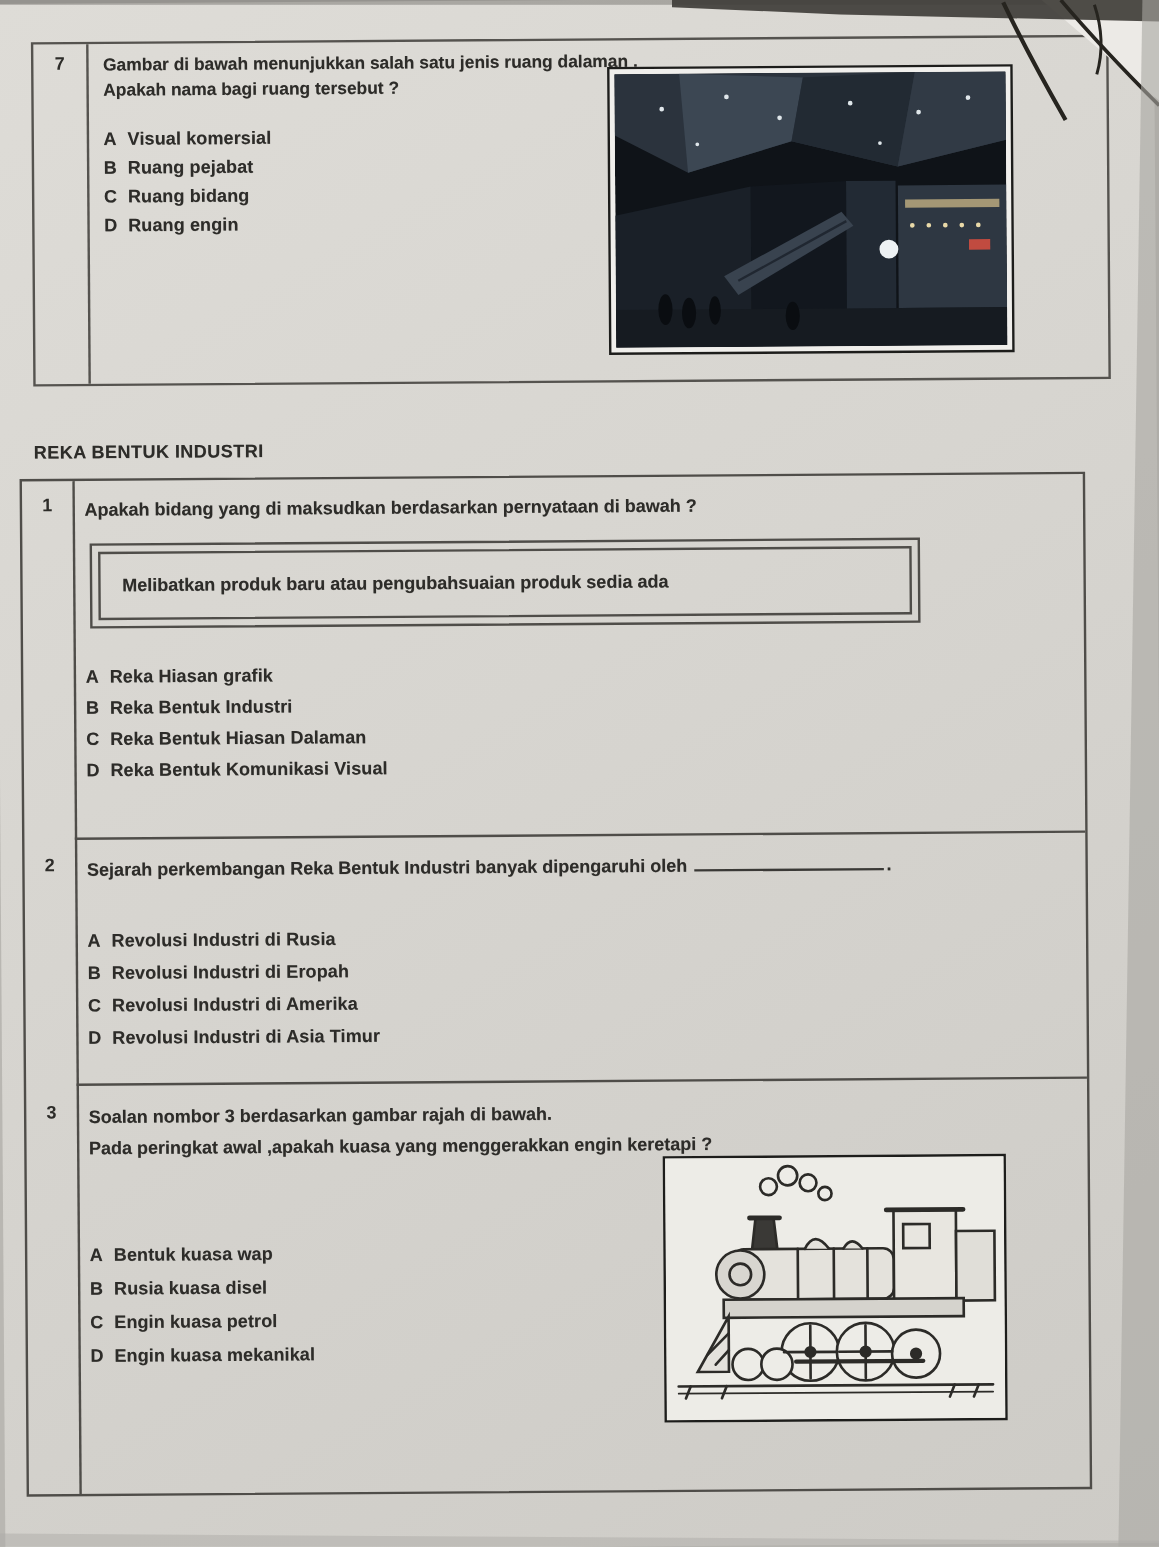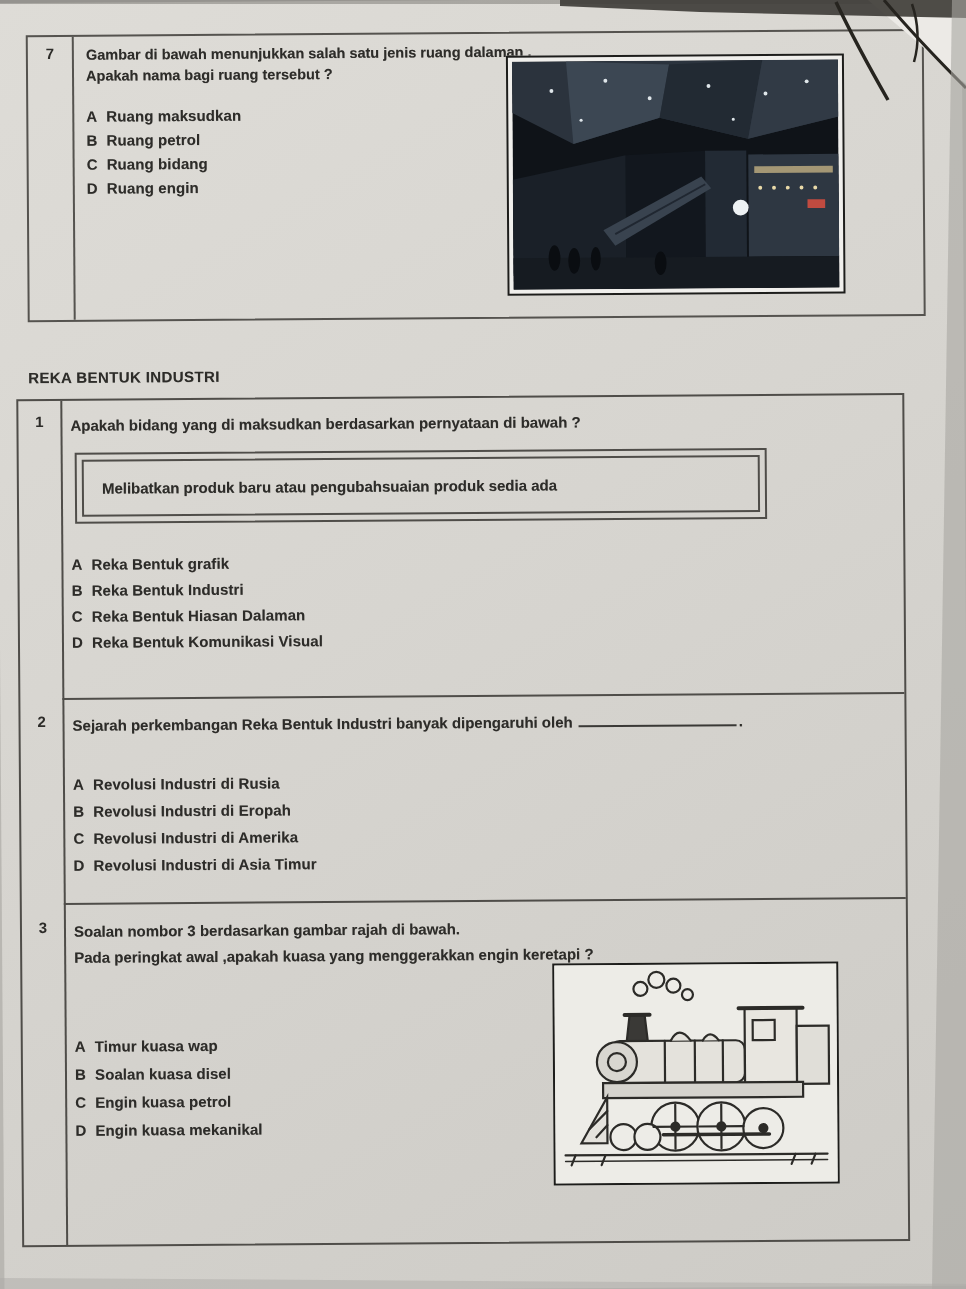--- a/index.html
+++ b/index.html
@@ -80,25 +80,25 @@
 <div class="sheet">
 
   <div class="q7-box">
     <div class="q7-numcell">7</div>
     <div class="q7-content">
       <div class="qline">Gambar di bawah menunjukkan salah satu jenis ruang dalaman .</div>
       <div class="qline">Apakah nama bagi ruang tersebut ?</div>
       <div class="q7-opts txt">
         <div class="opt">
           <span class="letter">A</span>
-          <span>Ruang maksudkan</span>
-        </div>
-        <div class="opt">
-          <span class="letter">B</span>
-          <span>Ruang petrol</span>
+          <span>Visual komersial</span>
+        </div>
+        <div class="opt">
+          <span class="letter">B</span>
+          <span>Ruang pejabat</span>
         </div>
         <div class="opt">
           <span class="letter">C</span>
           <span>Ruang bidang</span>
         </div>
         <div class="opt">
           <span class="letter">D</span>
           <span>Ruang engin</span>
         </div>
       </div>
@@ -159,21 +159,21 @@
     <div class="qnum n3">3</div>
 
     <div class="qblock b1">
       <div class="qline">Apakah bidang yang di maksudkan berdasarkan pernyataan di bawah ?</div>
       <div class="statement-outer">
         <div class="statement-inner">Melibatkan produk baru atau pengubahsuaian produk sedia ada</div>
       </div>
       <div class="opts-1 txt">
         <div class="opt">
           <span class="letter">A</span>
-          <span>Reka Bentuk grafik</span>
+          <span>Reka Hiasan grafik</span>
         </div>
         <div class="opt">
           <span class="letter">B</span>
           <span>Reka Bentuk Industri</span>
         </div>
         <div class="opt">
           <span class="letter">C</span>
           <span>Reka Bentuk Hiasan Dalaman</span>
         </div>
         <div class="opt">
@@ -206,25 +206,25 @@
         </div>
       </div>
     </div>
 
     <div class="qblock b3">
       <div class="qline">Soalan nombor 3 berdasarkan gambar rajah di bawah.</div>
       <div class="qline">Pada peringkat awal ,apakah kuasa yang menggerakkan engin keretapi ?</div>
       <div class="opts-3 txt">
         <div class="opt">
           <span class="letter">A</span>
-          <span>Timur kuasa wap</span>
-        </div>
-        <div class="opt">
-          <span class="letter">B</span>
-          <span>Soalan kuasa disel</span>
+          <span>Bentuk kuasa wap</span>
+        </div>
+        <div class="opt">
+          <span class="letter">B</span>
+          <span>Rusia kuasa disel</span>
         </div>
         <div class="opt">
           <span class="letter">C</span>
           <span>Engin kuasa petrol</span>
         </div>
         <div class="opt">
           <span class="letter">D</span>
           <span>Engin kuasa mekanikal</span>
         </div>
       </div>

